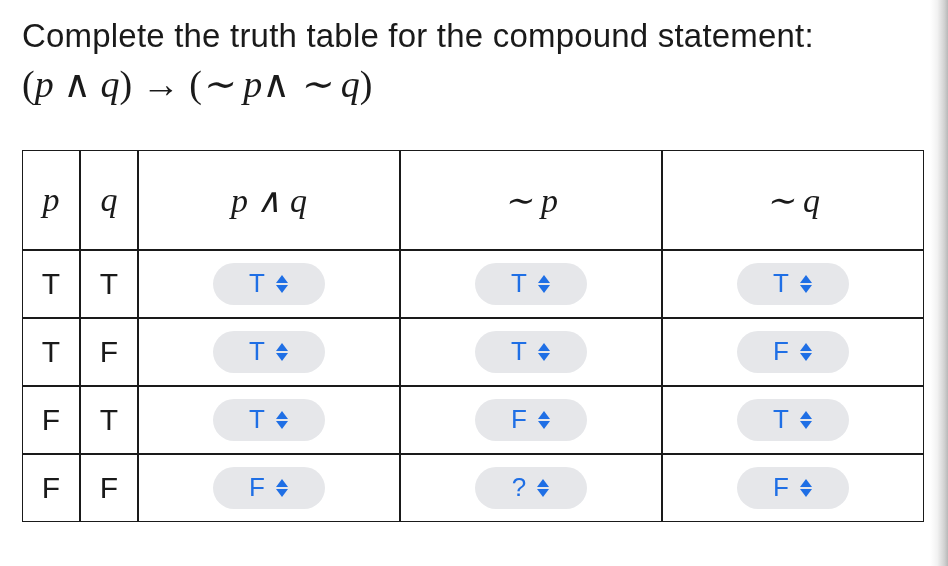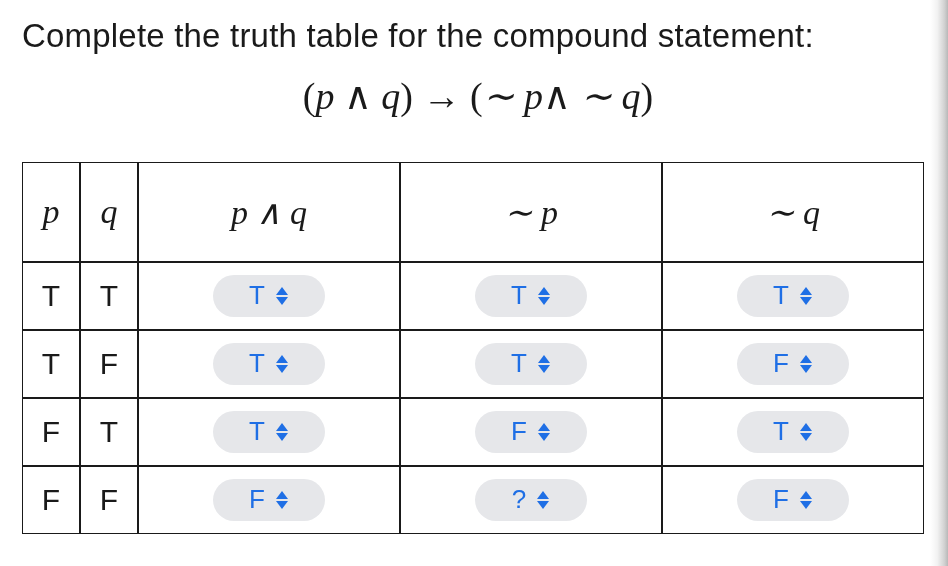--- a/index.html
+++ b/index.html
@@ -21,29 +21,28 @@
     height: 100%;
     background: linear-gradient(to right, rgba(0,0,0,0) 0%, rgba(0,0,0,0.05) 40%, rgba(0,0,0,0.18) 80%, rgba(0,0,0,0.28) 100%);
     pointer-events: none;
   }
   .content {
     padding: 14px 22px 0 22px;
   }
   .prompt-text {
     font-size: 33px;
     line-height: 1.32;
-    margin: 0 0 16px 0;
+    margin: 0 0 4px 0;
     letter-spacing: 0.2px;
   }
   .formula {
     font-family: "Cambria Math", "Times New Roman", serif;
     font-size: 38px;
     font-style: italic;
-    margin: 0 0 44px 8px;
-    text-align: center;
+    margin: 0 0 44px 0;
   }
   .formula .upright { font-style: normal; }
   table.truth {
     border-collapse: separate;
     border-spacing: 0;
     width: 902px;
     table-layout: fixed;
   }
   table.truth th, table.truth td {
     border: 1.5px solid #1a1a1a;

